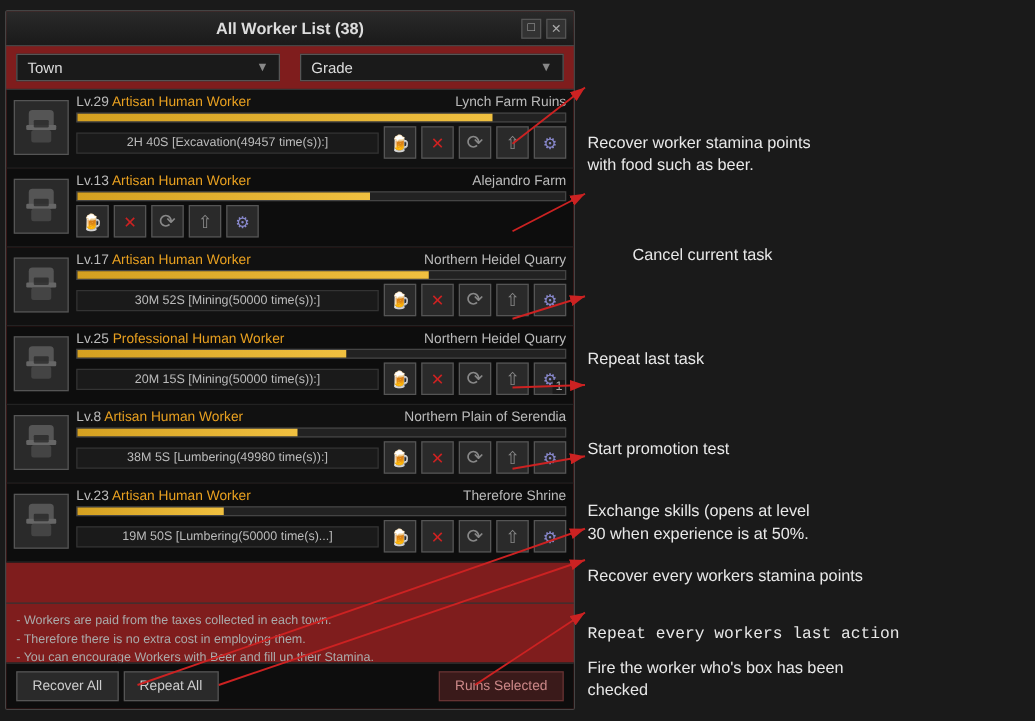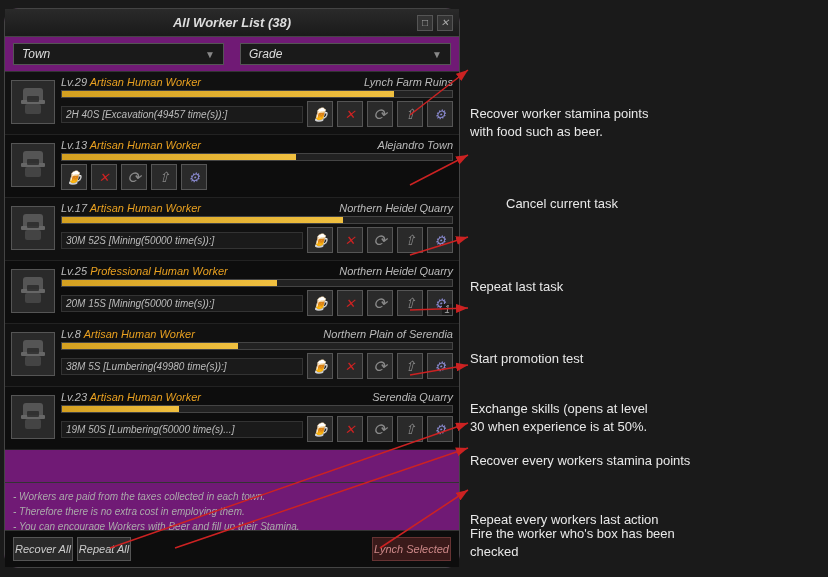--- a/index.html
+++ b/index.html
@@ -14,24 +14,23 @@
       position: relative;
     }
 
     
     .dialog {
       position: absolute;
       left: 4px;
       top: 8px;
       width: 456px;
       height: 560px;
-      background: #701a75;
+      background: #7f1d1d;
       border: 1px solid #444;
-      border-radius: 14px;
-      font-style: italic;
+      border-radius: 2px;
     }
 
     .dialog-titlebar {
       background: linear-gradient(to bottom, #2a2a2a, #1a1a1a);
       height: 28px;
       display: flex;
       align-items: center;
       justify-content: center;
       border-bottom: 1px solid #444;
       position: relative;
@@ -177,20 +176,21 @@
       gap: 4px;
     }
 
     .worker-task-text {
       flex: 1;
       color: #bbb;
       font-size: 10px;
       background: #1a1a1a;
       border: 1px solid #333;
       padding: 2px 4px;
+      text-align: center;
     }
 
     .action-btn {
       width: 26px;
       height: 26px;
       background: #2a2a2a;
       border: 1px solid #555;
       display: flex;
       align-items: center;
       justify-content: center;
@@ -221,21 +221,21 @@
       left: 0;
       right: 0;
       display: flex;
       gap: 4px;
       padding: 6px 8px;
       background: #0d0d0d;
       border-top: 1px solid #333;
     }
 
     .bottom-btn {
-      padding: 5px 1px;
+      padding: 5px 12px;
       background: #2a2a2a;
       border: 1px solid #555;
       color: #ccc;
       font-size: 11px;
       cursor: pointer;
     }
 
     .bottom-btn.fire {
       margin-left: auto;
       background: #3a1a1a;
@@ -357,21 +357,21 @@
           <rect x="6" y="16" width="24" height="4" rx="1" fill="#666"></rect>
           <rect x="10" y="20" width="16" height="10" rx="2" fill="#444"></rect>
           <rect x="12" y="12" width="12" height="6" rx="1" fill="#222" opacity="0.7"></rect>
         </svg>
       </div>
       <div class="worker-info">
         <div class="worker-name-line">
           <span class="worker-name">
             <span class="level">Lv.13 </span><span class="type">Artisan Human Worker</span>
           </span>
-          <span class="worker-location">Alejandro Town</span>
+          <span class="worker-location">Alejandro Farm</span>
         </div>
         <div class="worker-stamina-bar">
           <div class="stamina-fill" style="width:60%"></div>
         </div>
         <div class="worker-task-row">
           <div class="action-btn beer" title="Recover stamina">🍺</div>
           <div class="action-btn cancel" title="Cancel task">✕</div>
           <div class="action-btn repeat" title="Repeat task" style="font-size:16px;">⟳</div>
           <div class="action-btn up" title="Move up" style="font-size:14px;">⇧</div>
           <div class="action-btn promo" title="Start promotion" style="position:relative;">
@@ -496,21 +496,21 @@
           <rect x="6" y="16" width="24" height="4" rx="1" fill="#666"></rect>
           <rect x="10" y="20" width="16" height="10" rx="2" fill="#444"></rect>
           <rect x="12" y="12" width="12" height="6" rx="1" fill="#222" opacity="0.7"></rect>
         </svg>
       </div>
       <div class="worker-info">
         <div class="worker-name-line">
           <span class="worker-name">
             <span class="level">Lv.23 </span><span class="type">Artisan Human Worker</span>
           </span>
-          <span class="worker-location">Serendia Quarry</span>
+          <span class="worker-location">Therefore Shrine</span>
         </div>
         <div class="worker-stamina-bar">
           <div class="stamina-fill" style="width:30%"></div>
         </div>
         <div class="worker-task-row">
           <span class="worker-task-text">19M 50S [Lumbering(50000 time(s)...]</span>
           <div class="action-btn beer" title="Recover stamina">🍺</div>
           <div class="action-btn cancel" title="Cancel task">✕</div>
           <div class="action-btn repeat" title="Repeat task" style="font-size:16px;">⟳</div>
           <div class="action-btn up" title="Move up" style="font-size:14px;">⇧</div>
@@ -527,21 +527,21 @@
   <div class="notes-section" id="notes-container">
   <div>- Workers are paid from the taxes collected in each town.</div>
       <div>- Therefore there is no extra cost in employing them.</div>
       <div>- You can encourage Workers with Beer and fill up their Stamina.</div>
       <div>- Higher-leveled Workers will have higher chance of getting a promotion.</div>
     </div>
 
   <div class="bottom-buttons">
     <div class="bottom-btn">Recover All</div>
     <div class="bottom-btn">Repeat All</div>
-    <div class="bottom-btn fire">Lynch Selected</div>
+    <div class="bottom-btn fire">Ruins Selected</div>
   </div>
 </div>
 
 <div class="annotations" id="annotations-container">
 <div class="annotation" style="top: 55px; left: 0px;">
       <div class="annotation-text" style="white-space: pre-line;">Recover worker stamina points
 with food such as beer.</div>
     </div>
     <div class="annotation" style="top: 145px; left: 0px;">
       <div class="annotation-text" style="white-space: pre-line; margin-left: 36px;">Cancel current task</div>
@@ -552,21 +552,21 @@
     <div class="annotation" style="top: 300px; left: 0px;">
       <div class="annotation-text" style="white-space: pre-line;">Start promotion test</div>
     </div>
     <div class="annotation" style="top: 350px; left: 0px;">
       <div class="annotation-text" style="white-space: pre-line;">Exchange skills (opens at level
 30 when experience is at 50%.</div>
     </div>
     <div class="annotation" style="top: 402px; left: 0px;">
       <div class="annotation-text" style="white-space: pre-line;">Recover every workers stamina points</div>
     </div>
-    <div class="annotation" style="top: 461px; left: 0px;">
+    <div class="annotation" style="top: 448px; left: 0px; font-family: Liberation Mono, monospace;">
       <div class="annotation-text" style="white-space: pre-line;">Repeat every workers last action</div>
     </div>
     <div class="annotation" style="top: 475px; left: 0px;">
       <div class="annotation-text" style="white-space: pre-line;">Fire the worker who's box has been
 checked</div>
     </div>
   </div>
 
 <svg style="position:absolute;top:0;left:0;width:828px;height:577px;pointer-events:none;" id="arrows-svg">
     <defs>

